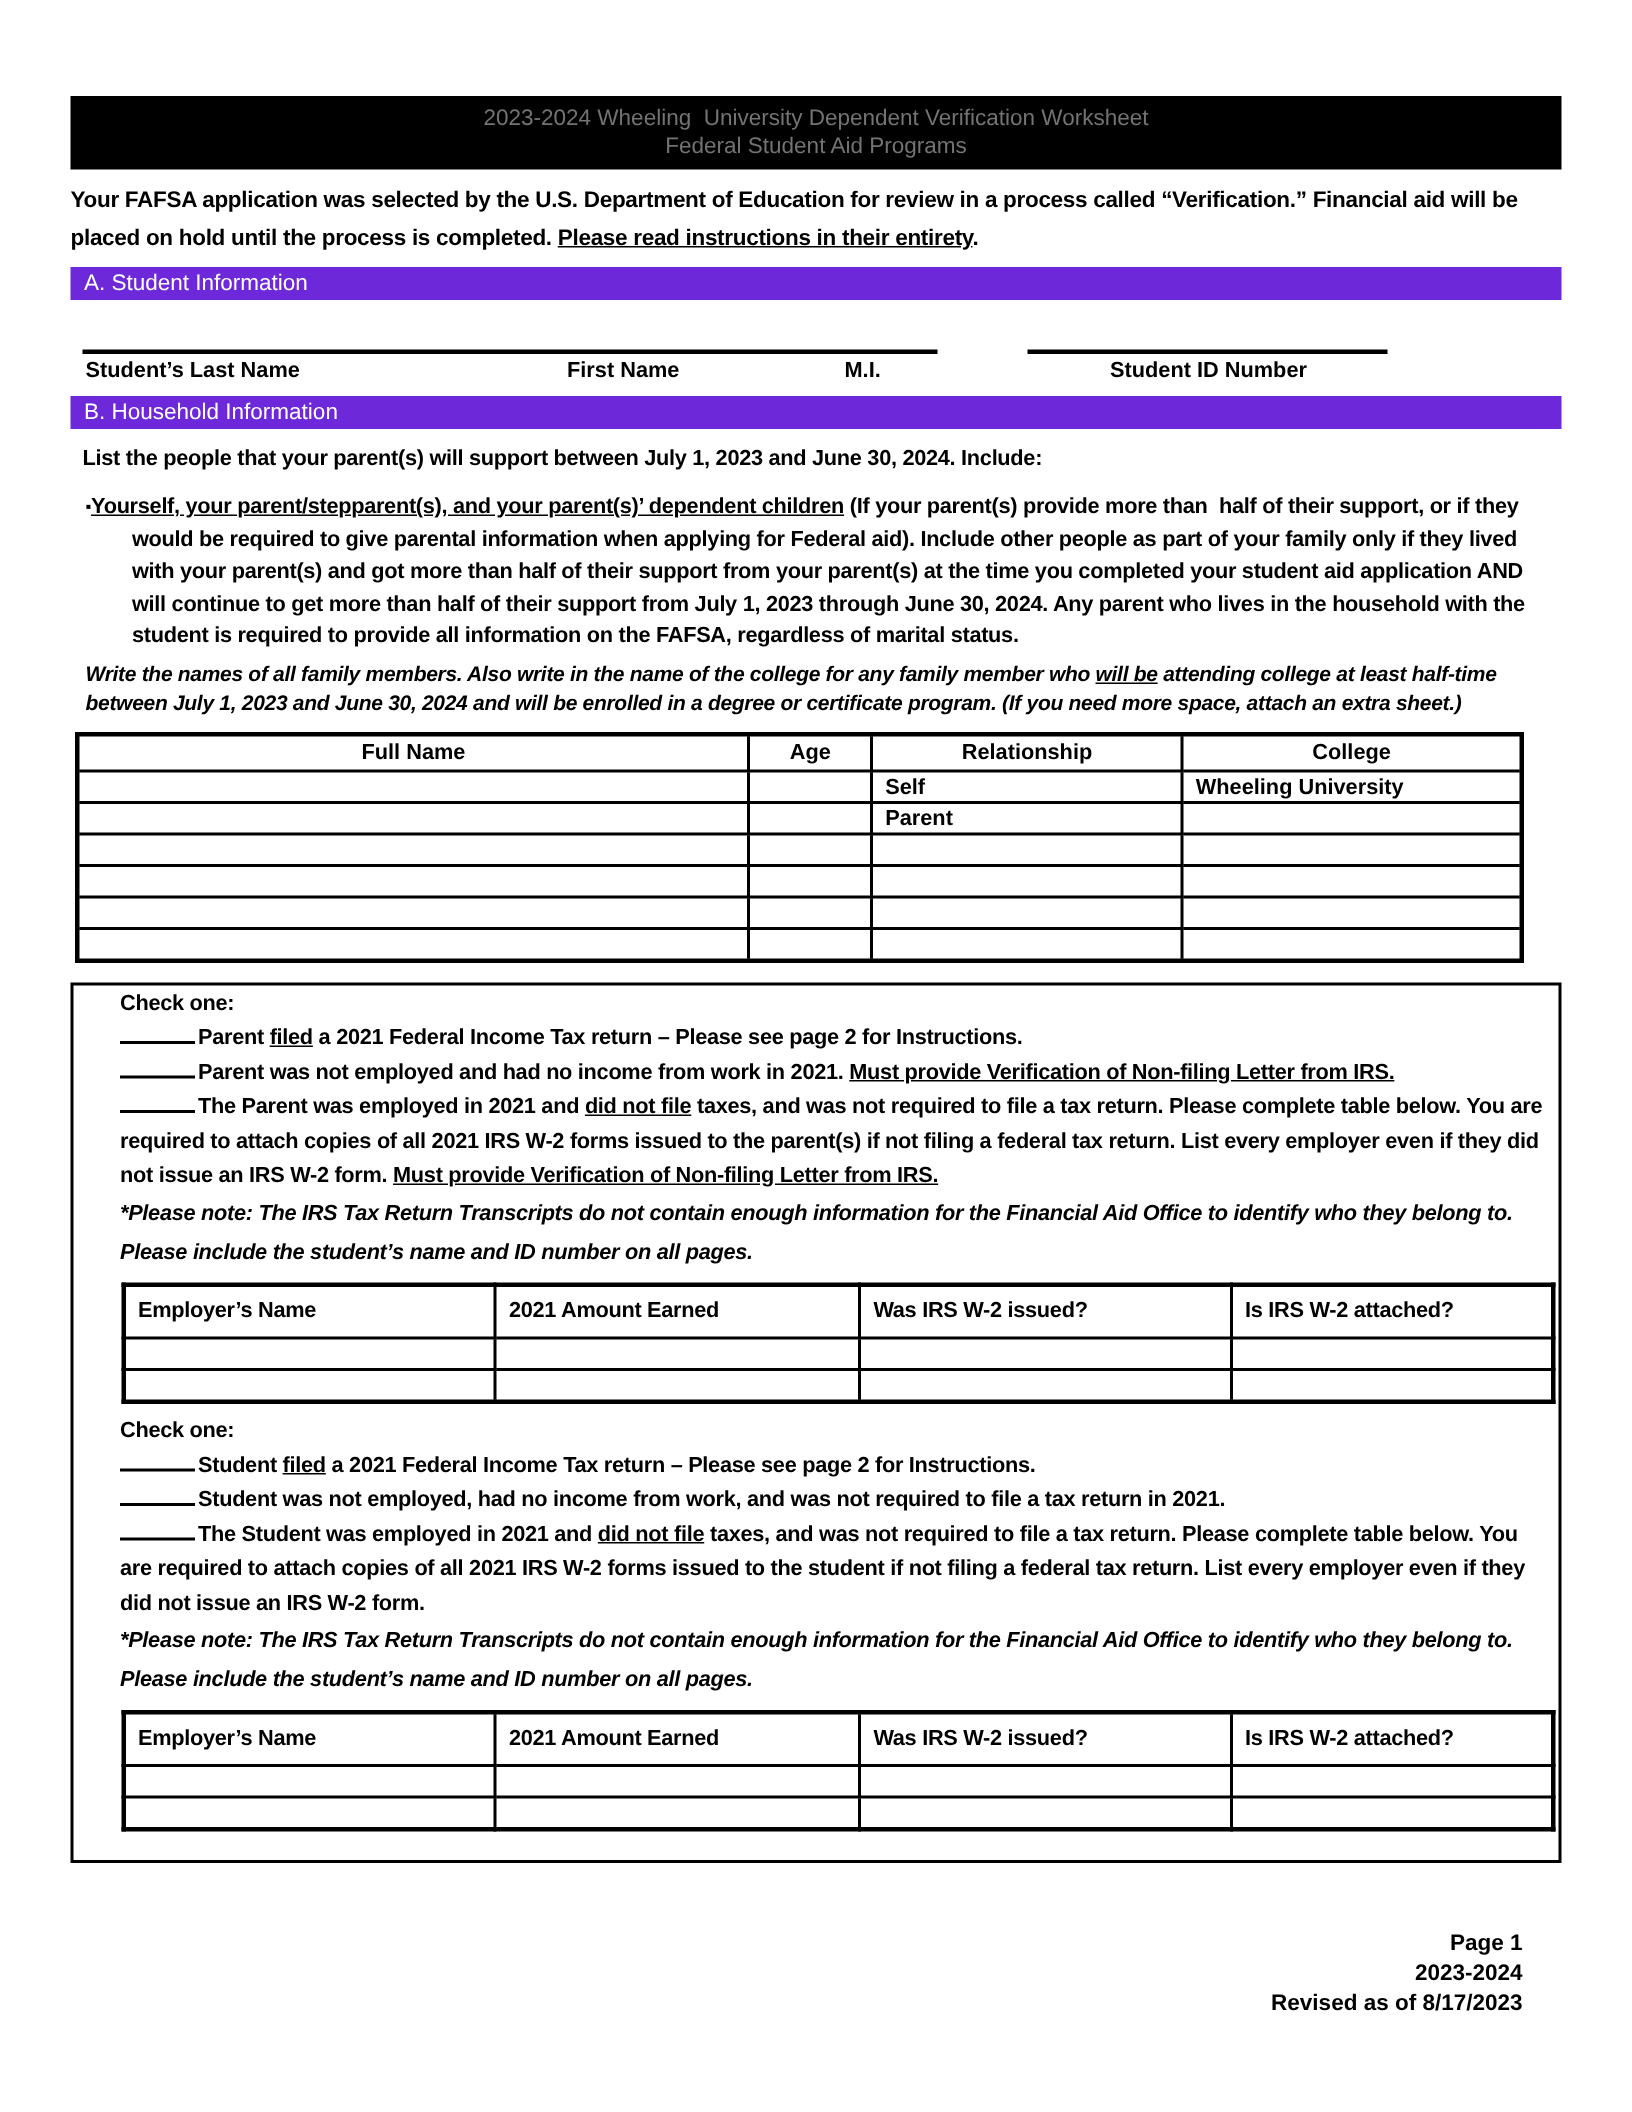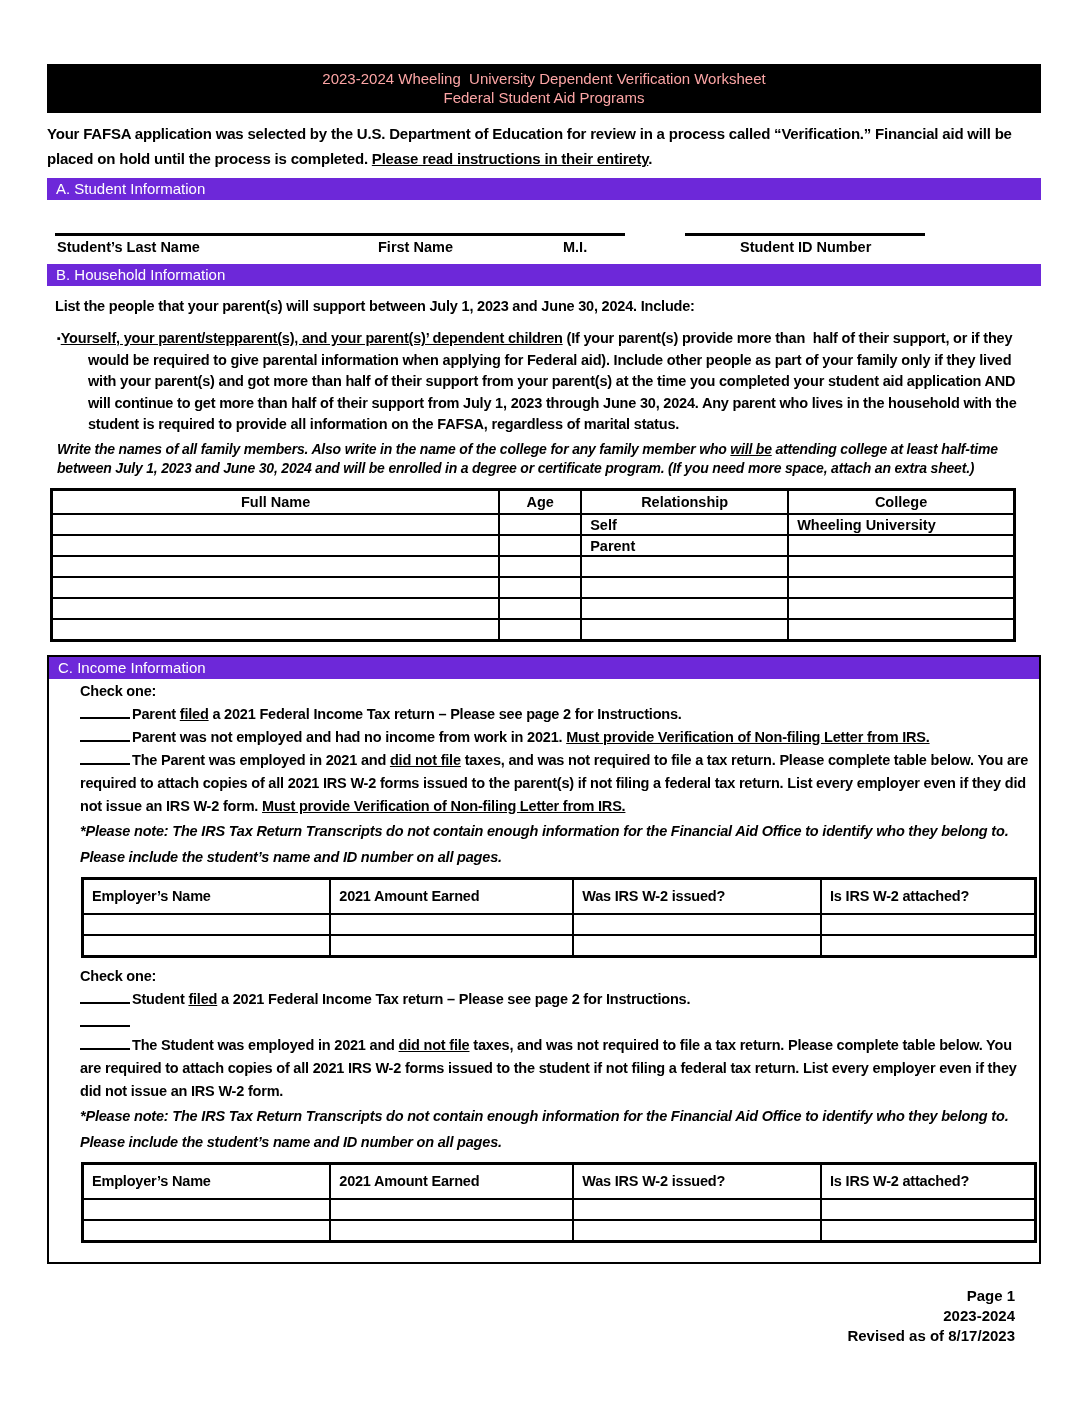--- a/index.html
+++ b/index.html
@@ -6,21 +6,21 @@
   html,body { margin:0; padding:0; }
   body {
     width:1088px; height:1408px; position:relative;
     background:#ffffff; color:#000;
     font-family:"Liberation Sans", sans-serif;
     overflow:hidden;
   }
   .page { position:absolute; left:47px; top:0; width:994px; }
 
   .title-bar {
-    margin-top:64px; background:#000; color:#fca5a5; text-align:center;
+    margin-top:64px; background:#000; color:#737373; text-align:center;
     font-size:15px; font-weight:400; padding:5px 0 6px 0;
   }
   .title-bar .tline { line-height:19px; white-space:pre-wrap; }
 
   .intro {
     margin-top:8px; font-size:15px; font-weight:700; line-height:25px;
     letter-spacing:-0.2px;
   }
   .u { text-decoration:underline; }
   .ws { white-space:pre-wrap; }
@@ -153,21 +153,20 @@
     <tr>
       <td></td>
       <td></td>
       <td></td>
       <td></td>
     </tr>
   </tbody>
     </table>
 
   <div class="c-box">
-    <div class="bar">C. Income Information</div>
     <div class="c-content">
 
       <div class="line">Check one:</div>
 
       <div class="line"><span class="blank"></span><span>Parent </span><span class="u">filed</span><span> a 2021 Federal Income Tax return – Please see page 2 for Instructions.</span></div>
 
       <div class="line"><span class="blank"></span><span>Parent was not employed and had no income from work in 2021. </span><span class="u">Must provide Verification of Non-filing Letter from IRS.</span></div>
 
       <div class="line"><span class="blank"></span><span>The Parent was employed in 2021 and </span><span class="u">did not file</span><span> taxes, and was not required to file a tax return. Please complete table below. You are required to attach copies of all 2021 IRS W-2 forms issued to the parent(s) if not filing a federal tax return. List every employer even if they did not issue an IRS W-2 form. </span><span class="u">Must provide Verification of Non-filing Letter from IRS.</span></div>
 
@@ -199,21 +198,21 @@
           <td></td>
           <td></td>
         </tr>
       </tbody>
         </table>
 
       <div class="line">Check one:</div>
 
       <div class="line"><span class="blank"></span><span>Student </span><span class="u">filed</span><span> a 2021 Federal Income Tax return – Please see page 2 for Instructions.</span></div>
 
-      <div class="line"><span class="blank"></span></div>
+      <div class="line"><span class="blank"></span><span>Student was not employed, had no income from work, and was not required to file a tax return in 2021.</span></div>
 
       <div class="line"><span class="blank"></span><span>The Student was employed in 2021 and </span><span class="u">did not file</span><span> taxes, and was not required to file a tax return. Please complete table below. You are required to attach copies of all 2021 IRS W-2 forms issued to the student if not filing a federal tax return. List every employer even if they did not issue an IRS W-2 form.</span></div>
 
       <div class="note"><span>*Please note:</span><span class="ws"> The IRS Tax Return Transcripts do not contain enough information for the Financial Aid Office to identify who they belong to.  Please include the student’s name and ID number on all pages.</span></div>
 
       <table class="emp-table">
         <colgroup>
             <col style="width:26%">
             <col style="width:25.5%">
             <col style="width:26%">

